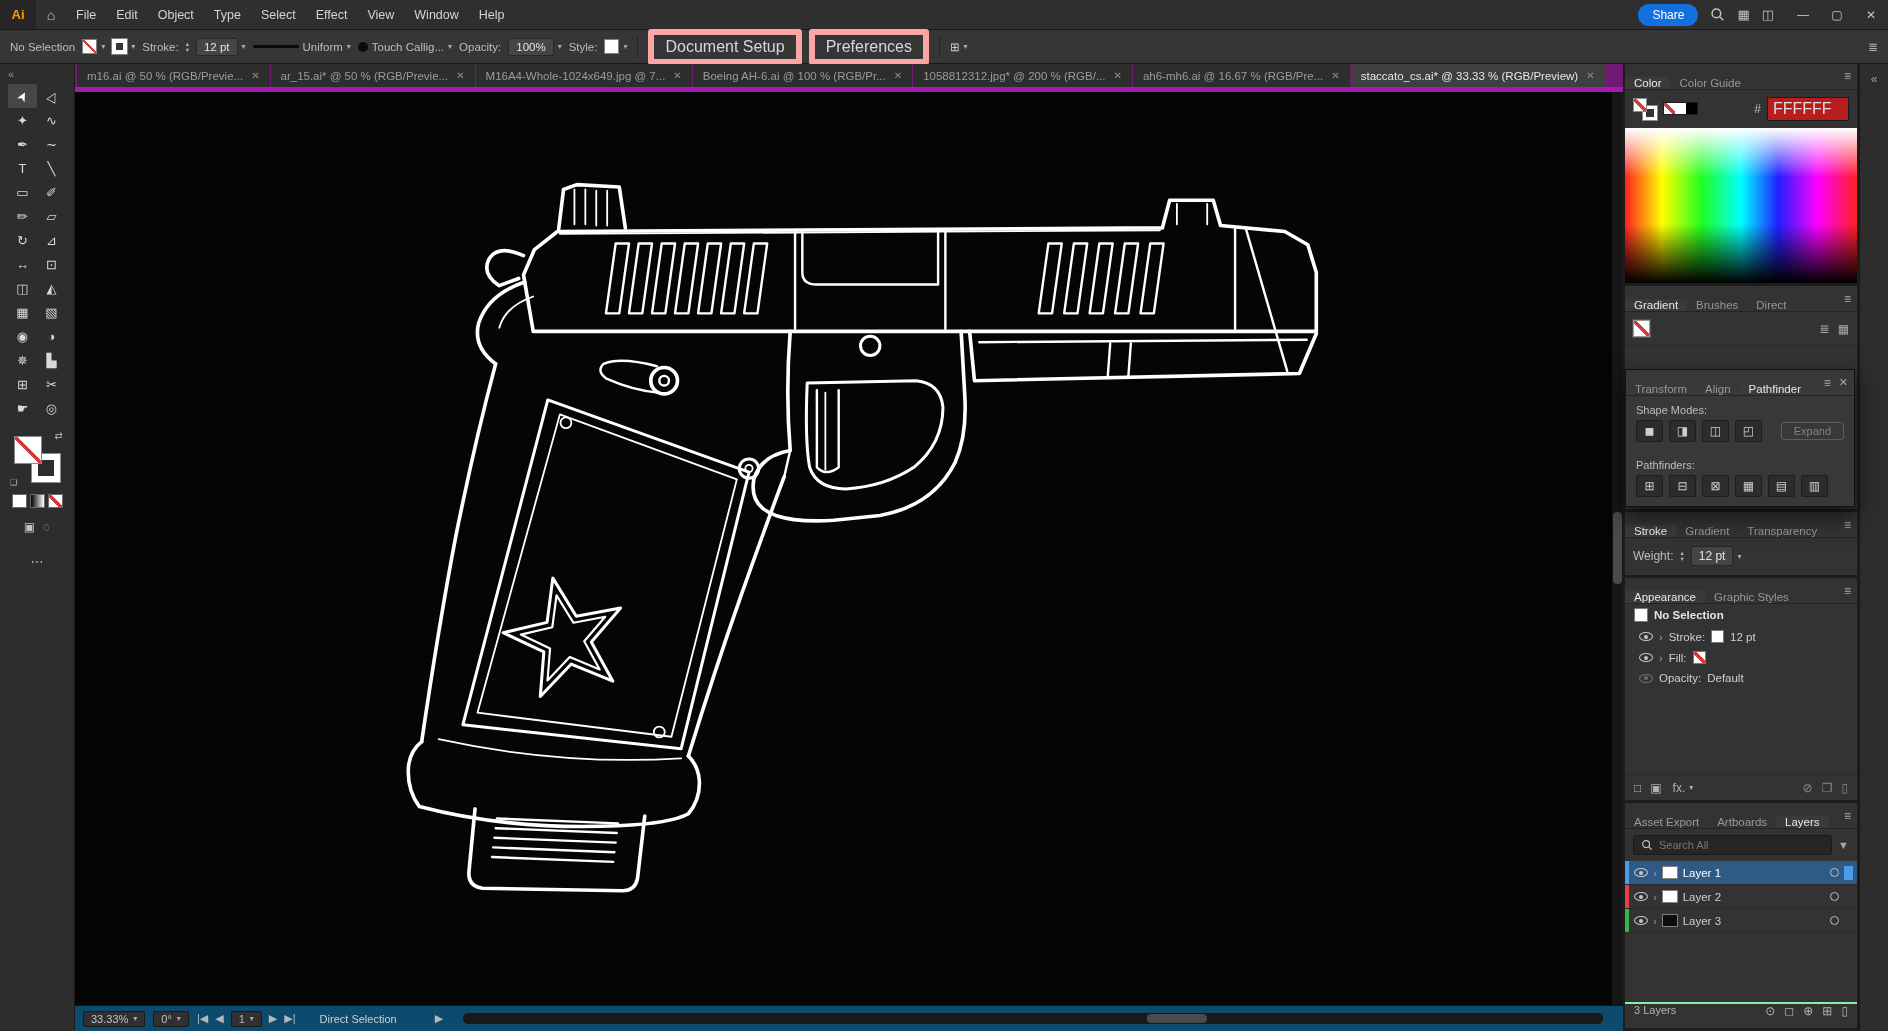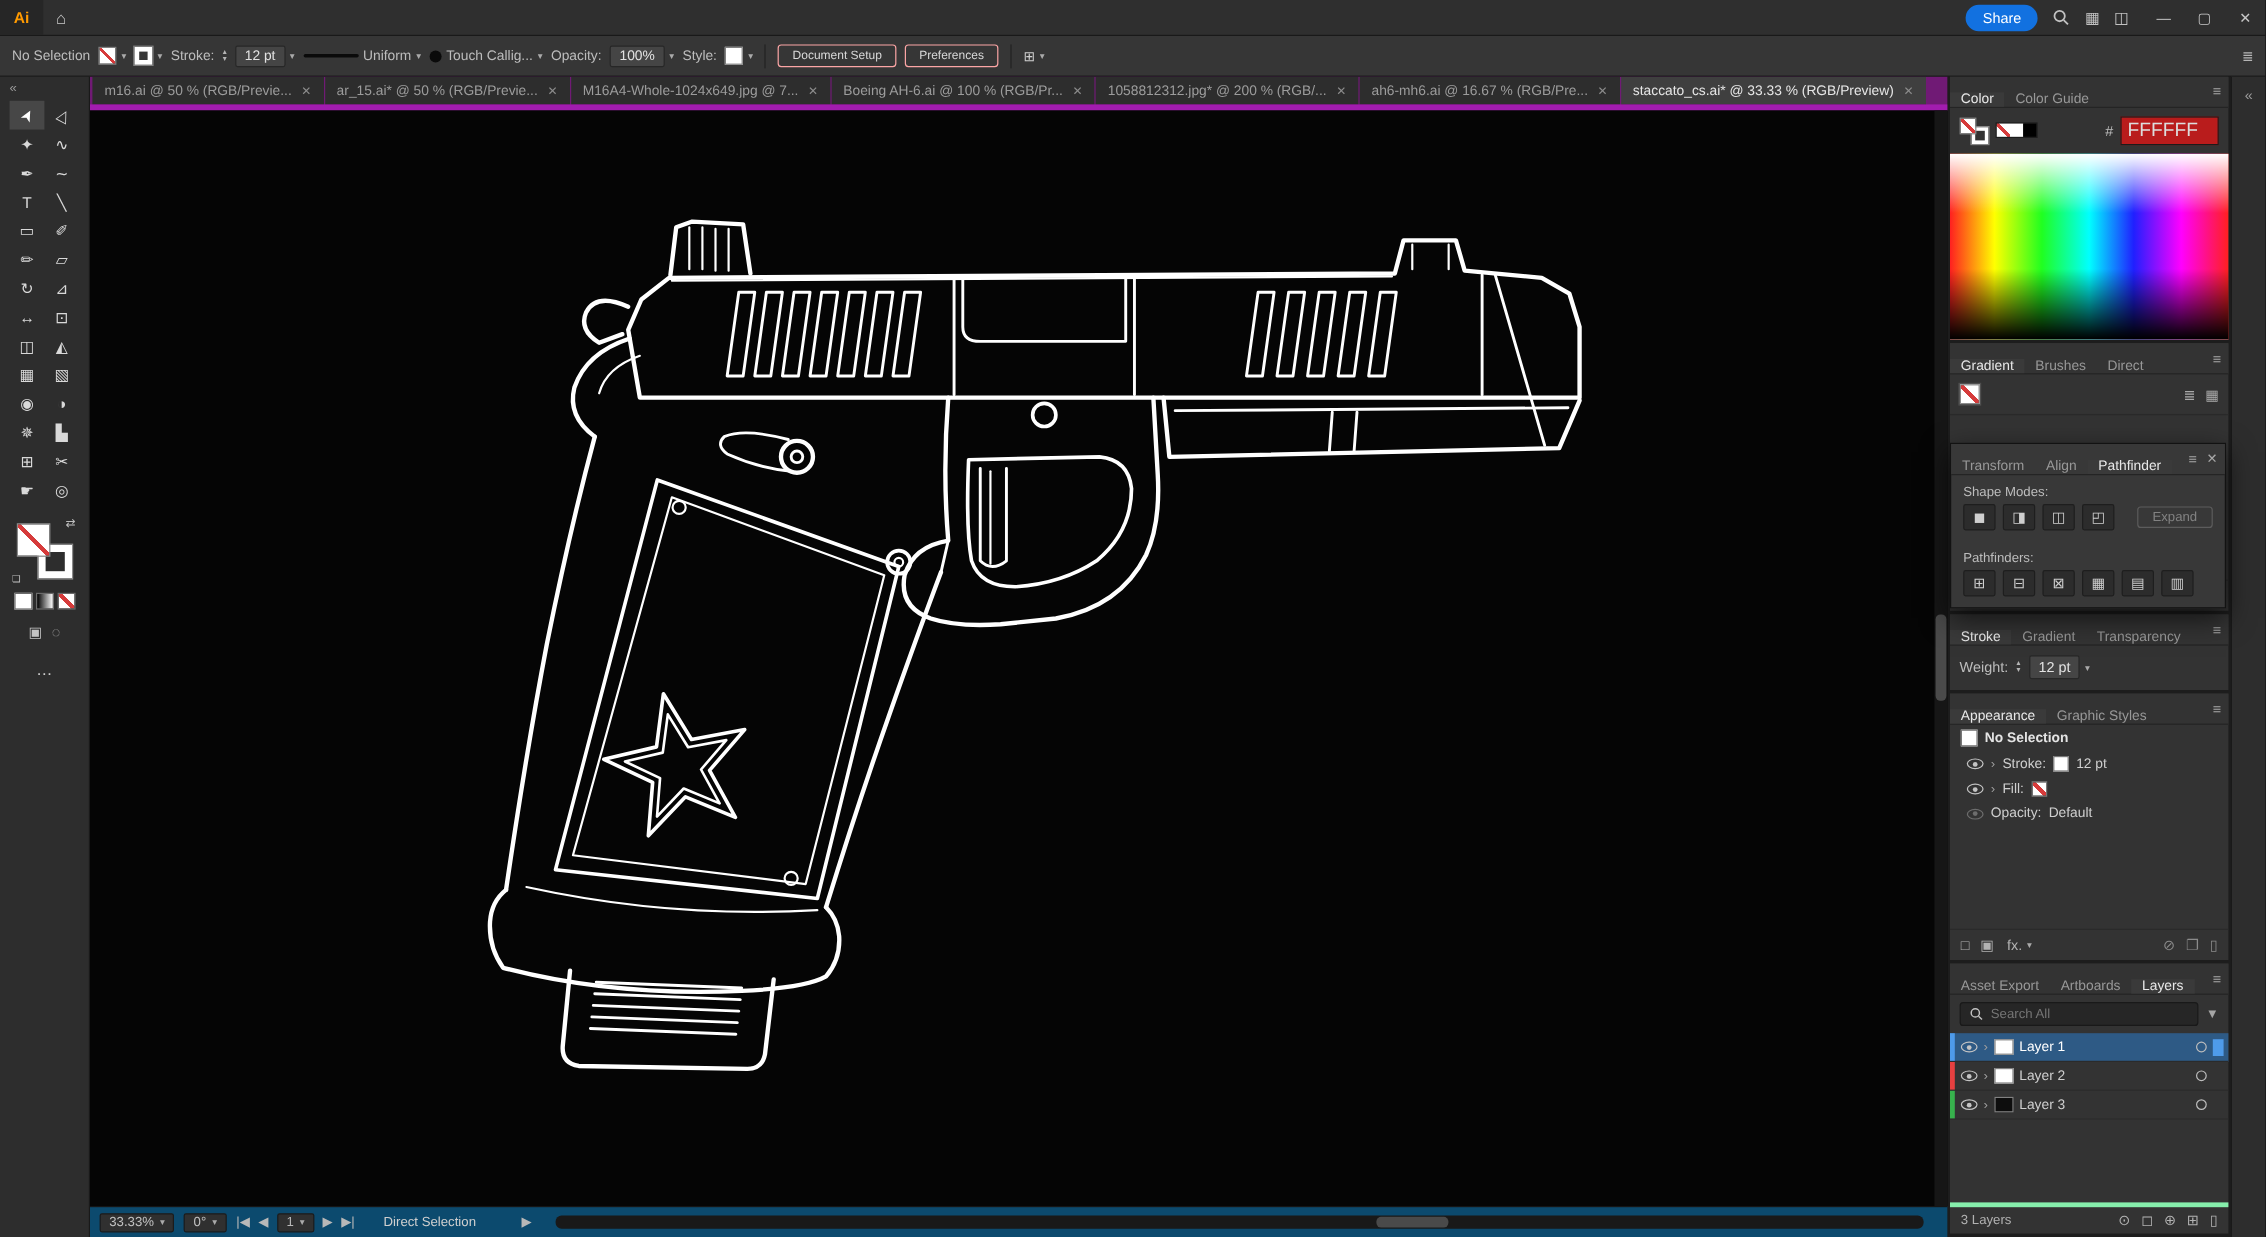--- a/index.html
+++ b/index.html
@@ -25,21 +25,21 @@
   .dd{display:inline-flex;align-items:center;gap:4px}
   .caret{font-size:8px;color:#aaa}
   .val-box{background:#454545;border:1px solid #272727;border-radius:2px;padding:2px 7px;color:#e2e2e2;white-space:nowrap}
   .mini-swatch{width:15px;height:15px;border:1px solid #808080;background:#fff;display:inline-block}
   .none-fill{background:linear-gradient(45deg,#fff 43%,#d63b3b 43%,#d63b3b 57%,#fff 57%)}
   .stroke-mini{width:15px;height:15px;border:4px solid #fff;background:#363636;display:inline-block;outline:1px solid #808080}
   .stepper{display:inline-flex;flex-direction:column;font-size:6.5px;line-height:6px;color:#b5b5b5}
   .profile-line{display:inline-block;width:46px;height:3px;background:#0a0a0a;border-radius:2px}
   .brush-dot{width:10px;height:10px;border-radius:50%;background:#0a0a0a;display:inline-block}
   .cb-sep{width:1px;height:20px;background:#222;margin:0 3px}
-  .cb-btn{border:1px solid #fca5a5;border-radius:3px;padding:3px 11px;color:#d8d8d8;background:transparent;font-size:10px;white-space:nowrap}
+  .cb-btn{border:6px solid #fca5a5;border-radius:3px;padding:3px 11px;color:#d8d8d8;background:transparent;font-size:16px;white-space:nowrap}
   .cb-right{margin-left:auto;display:flex;align-items:center;gap:10px;color:#b5b5b5}
 
   
   .main-row{display:flex;height:967px}
 
   
   .toolstrip{width:75px;background:#2d2d2d;border-right:1px solid #191919;display:flex;flex-direction:column;align-items:center}
   .collapse-tools{align-self:flex-start;padding:4px 8px;color:#9a9a9a;font-size:11px}
   .tools-grid{display:grid;grid-template-columns:29px 29px}
   .tool{width:29px;height:24px;display:flex;align-items:center;justify-content:center;color:#d9d9d9;font-size:13px}
@@ -141,32 +141,43 @@
   .search-box{flex:1;display:flex;align-items:center;gap:6px;background:#262626;border:1px solid #191919;border-radius:3px;padding:3px 7px}
   .search-box input{flex:1;background:transparent;border:none;outline:none;color:#cfcfcf;font-size:11px;font-family:"Liberation Sans",sans-serif;min-width:0}
   .filter-icon{color:#a5a5a5;font-size:11px}
   .layer-row{height:24px;display:flex;align-items:center;gap:5px;padding-right:4px;font-size:11.5px;color:#cfcfcf;border-bottom:1px solid #2b2b2b;position:relative}
   .layer-row.selected{background:#2e5a85;color:#fff}
   .layer-colorbar{width:4px;align-self:stretch;flex:0 0 auto}
   .layer-thumb{width:16px;height:13px;border:1px solid #818181;flex:0 0 auto}
   .layer-name{overflow:hidden;white-space:nowrap;text-overflow:ellipsis}
   .layer-target{margin-left:auto;width:9px;height:9px;border:1px solid #bdbdbd;border-radius:50%;flex:0 0 auto}
   .layer-selbox{width:9px;height:14px;flex:0 0 auto}
-  .layers-bottom{margin-top:auto;height:26px;display:flex;align-items:center;gap:25px;padding:0 9px;border-top:4px solid #86efac;color:#b2b2b2;font-size:11px}
+  .layers-bottom{margin-top:auto;height:26px;display:flex;gap:25px;padding:0 9px;border-top:2px solid #86efac;color:#b2b2b2;font-size:11px}
   .layers-bottom .icons{margin-left:auto;display:flex;gap:9px;font-size:12px}
 
   
   .rail{width:29px;background:#2d2d2d;border-left:1px solid #191919;display:flex;flex-direction:column;align-items:center;padding-top:8px;color:#9c9c9c}
 </style>
 </head>
 <body>
 
 <div class="titlebar" data-name="titlebar">
   <div class="ai-logo" data-name="app-logo">Ai</div>
   <div class="home-btn" data-name="home-icon">⌂</div>
+  <div class="menubar" data-name="menubar">
+      <div class="menu-item" data-name="menu-file">File</div>
+      <div class="menu-item" data-name="menu-edit">Edit</div>
+      <div class="menu-item" data-name="menu-object">Object</div>
+      <div class="menu-item" data-name="menu-type">Type</div>
+      <div class="menu-item" data-name="menu-select">Select</div>
+      <div class="menu-item" data-name="menu-effect">Effect</div>
+      <div class="menu-item" data-name="menu-view">View</div>
+      <div class="menu-item" data-name="menu-window">Window</div>
+      <div class="menu-item" data-name="menu-help">Help</div>
+    </div>
   <div class="tb-right" data-name="titlebar-right">
     <button class="share-btn" data-name="share-button">Share</button>
     <span class="tb-icon" data-name="search-icon">
       <svg class="mag-svg" viewBox="0 0 16 16">
           <circle cx="6.8" cy="6.8" r="4.6"></circle>
           <line x1="10.4" y1="10.4" x2="14.2" y2="14.2"></line>
         </svg>
     </span>
     <span class="tb-icon" data-name="workspace-switcher-icon">▦</span>
     <span class="tb-icon" data-name="arrange-documents-icon">◫</span>

